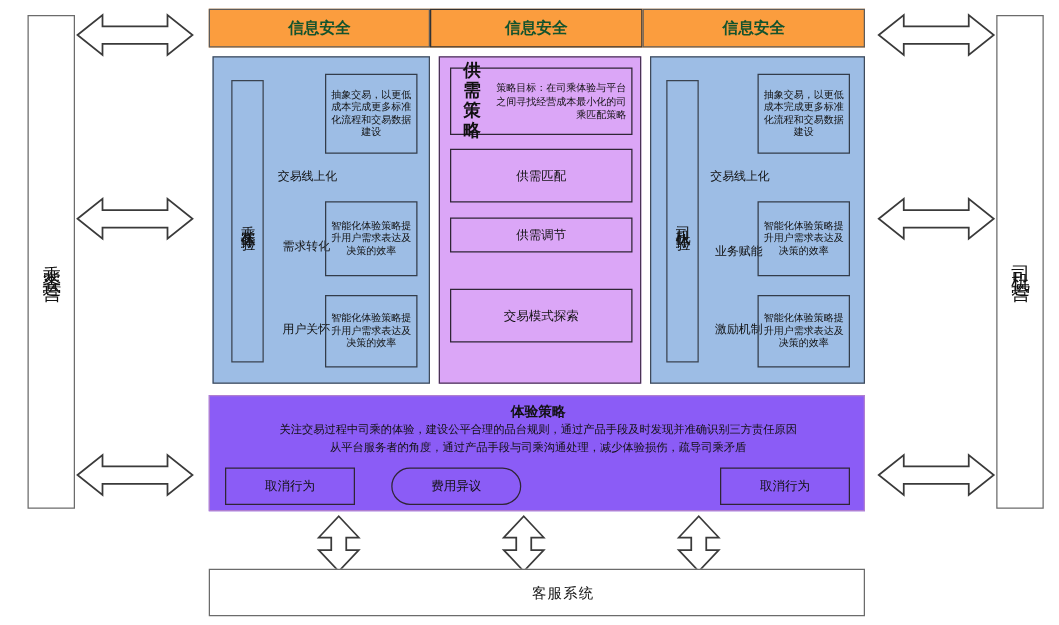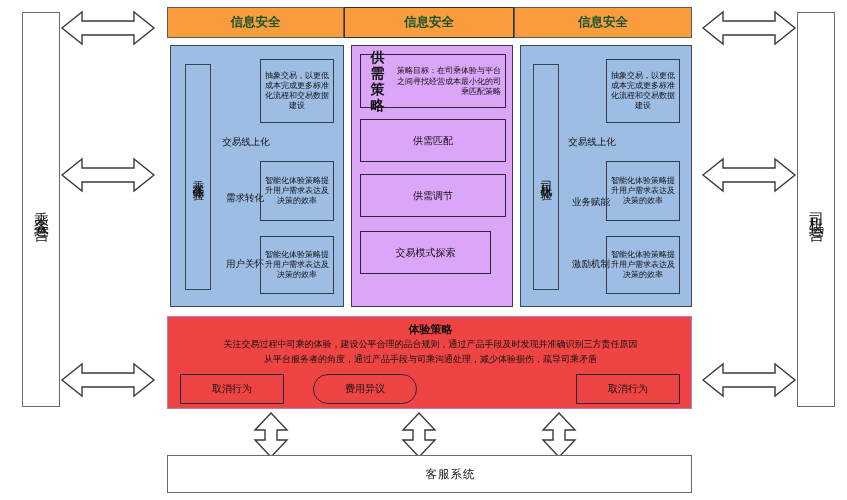--- a/index.html
+++ b/index.html
@@ -24,21 +24,21 @@
   
   .orange{
     background:#fb9d3e;border:1px solid #5c5c5c;
     font-size:12.5px;font-weight:bold;color:#14532d;
   }
   .orange.mid{border:1.6px solid #333;}
 
   
   .blue-panel{background:#9dbde5;border:1.6px solid #3f4a5a;}
   .purple-panel{background:#dba6f7;border:1.6px solid #4a3355;}
-  .pink-panel{background:#ef4444;border:1px solid #b07fd0;}
+  .pink-panel{background:#8b5cf6;border:1px solid #b07fd0;}
 
   
   .vlabel{
     border:1.4px solid #3a4350;background:transparent;
     display:flex;align-items:center;justify-content:center;
   }
   .vlabel span{
     writing-mode:vertical-rl;text-orientation:upright;
     font-size:12px;letter-spacing:3px;color:#111;
   }
@@ -152,24 +152,24 @@
 <div class="abs purple-panel" style="left:351px;top:45px;width:162px;height:262px;">
 
   <div class="abs purple-head" style="left:8px;top:8px;width:146px;height:54px;">
     <div class="purple-title">供需策略</div>
     <div class="purple-sub">策略目标：在司乘体验与平台之间寻找经营成本最小化的司乘匹配策略</div>
   </div>
 
   <div class="abs purple-item" style="left:8px;top:73px;width:146px;height:43px;">
     <span>供需匹配</span>
   </div>
-  <div class="abs purple-item" style="left:8px;top:128px;width:146px;height:43px;">
+  <div class="abs purple-item" style="left:8px;top:128px;width:146px;height:28px;">
     <span>供需调节</span>
   </div>
-  <div class="abs purple-item" style="left:8px;top:185px;width:131px;height:43px;">
+  <div class="abs purple-item" style="left:8px;top:185px;width:146px;height:43px;">
     <span>交易模式探索</span>
   </div>
 </div>
 
 <div class="abs blue-panel" style="left:520px;top:45px;width:172px;height:262px;">
 
   <div class="abs vlabel" style="left:12px;top:18px;width:26px;height:226px;">
     <span>司机体验</span>
   </div>
 

